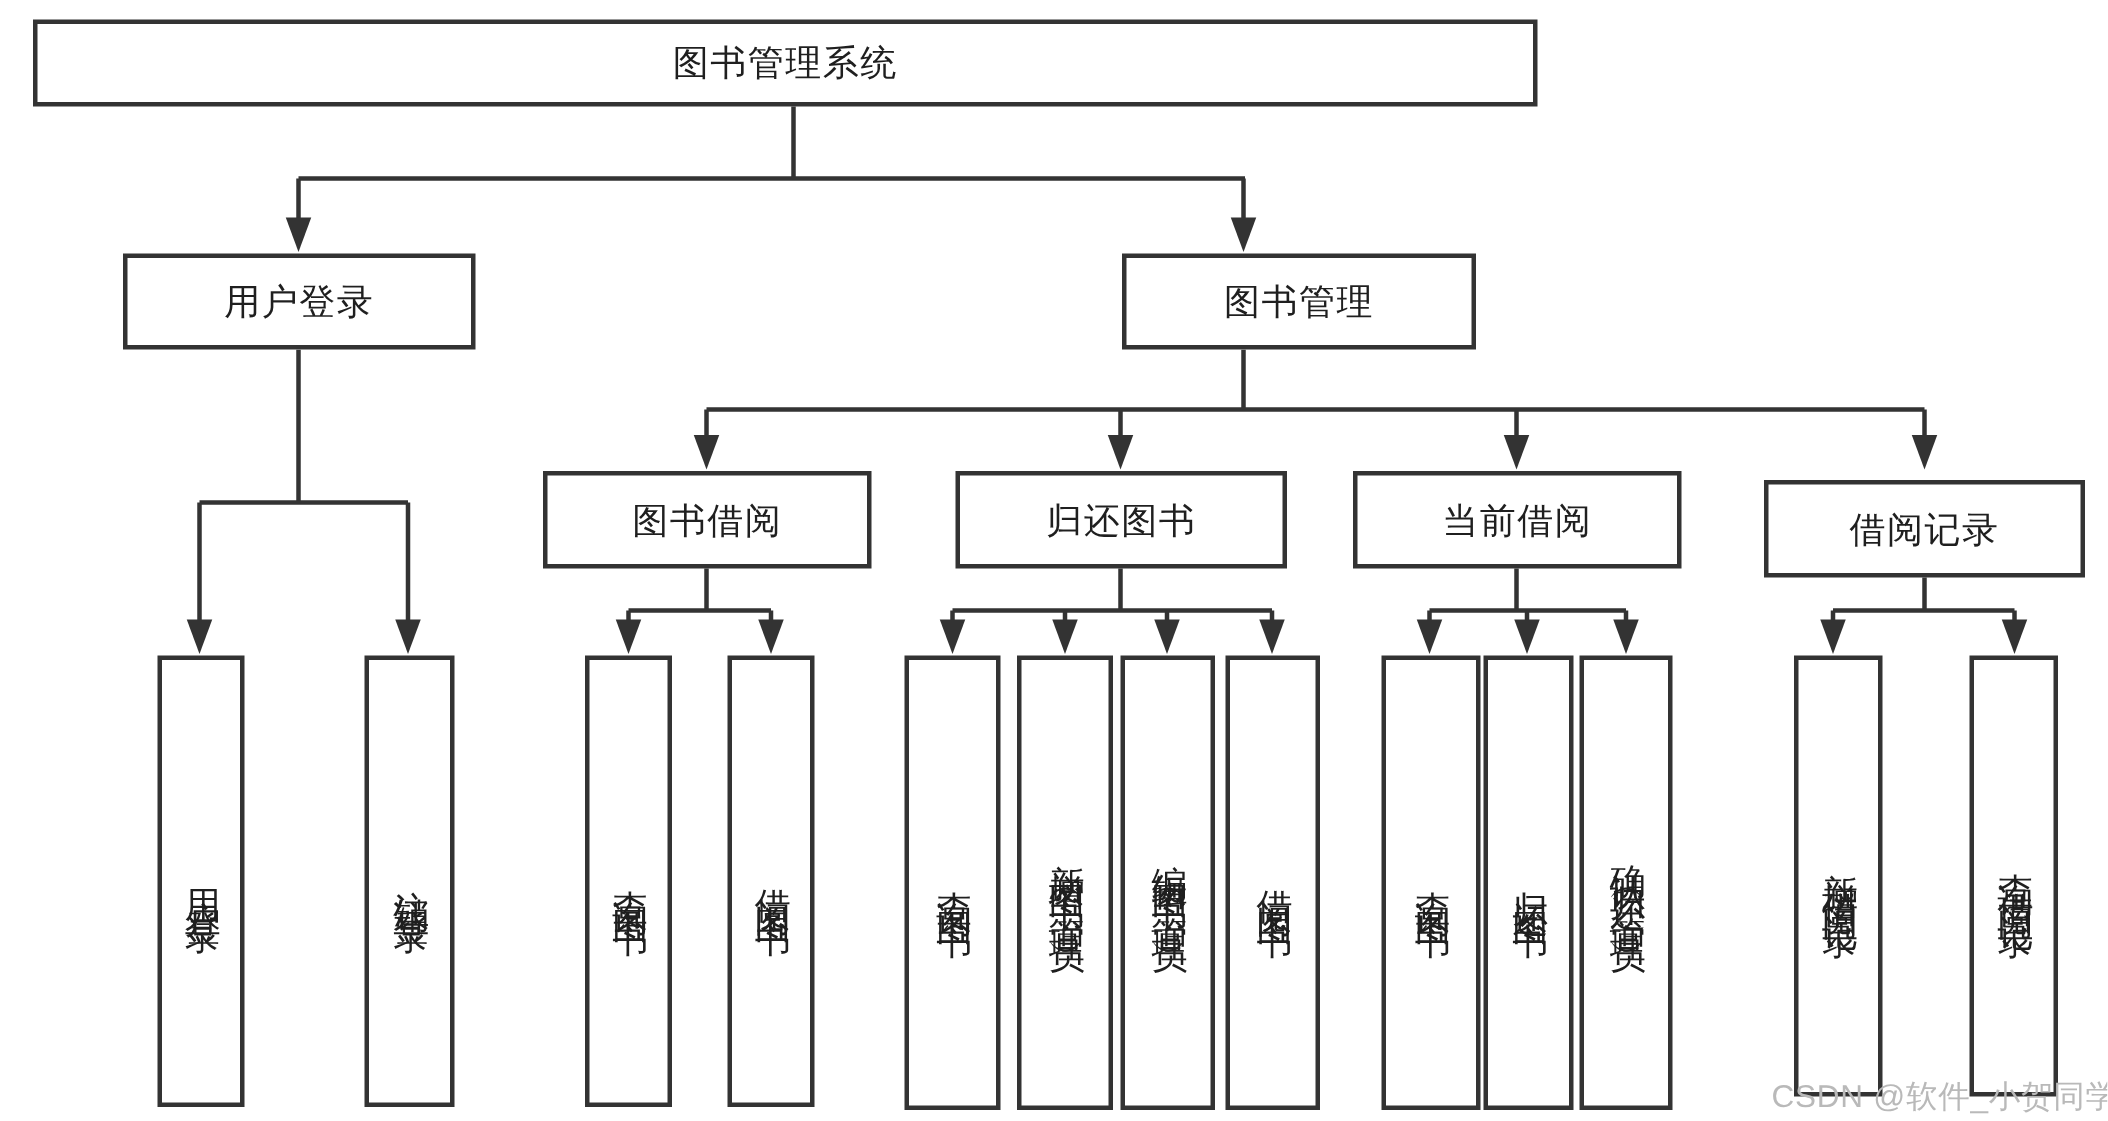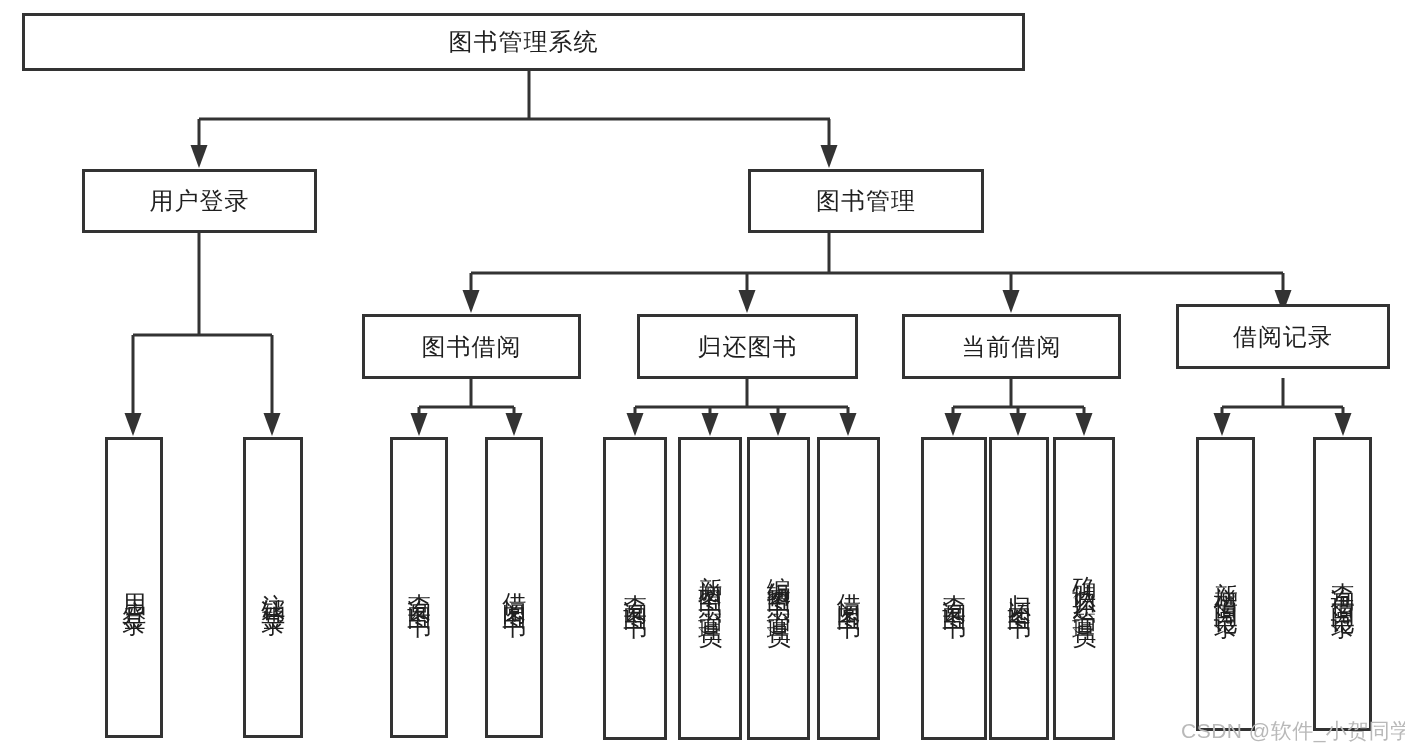--- a/index.html
+++ b/index.html
@@ -94,21 +94,21 @@
   </svg>
 
   <div class="node" style="left:22px;top:13px;width:1003px;height:58px;">图书管理系统</div>
 
   <div class="node" style="left:82px;top:169px;width:235px;height:64px;">用户登录</div>
   <div class="node" style="left:711px;top:169px;width:236px;height:64px;margin-left:37px;">图书管理</div>
 
   <div class="node" style="left:362px;top:314px;width:219px;height:65px;">图书借阅</div>
   <div class="node" style="left:637px;top:314px;width:221px;height:65px;">归还图书</div>
   <div class="node" style="left:902px;top:314px;width:219px;height:65px;">当前借阅</div>
-  <div class="node" style="left:1176px;top:304px;width:214px;height:65px;">借阅记录</div>
+  <div class="node" style="left:1176px;top:320px;width:214px;height:65px;">借阅记录</div>
 
   <div class="leaf" style="left:105px;top:437px;width:58px;height:301px;">
     <span class="vtext">用户登录</span>
   </div>
   <div class="leaf" style="left:243px;top:437px;width:60px;height:301px;">
     <span class="vtext">注销登录</span>
   </div>
 
   <div class="leaf" style="left:390px;top:437px;width:58px;height:301px;">
     <span class="vtext">查询图书</span>

